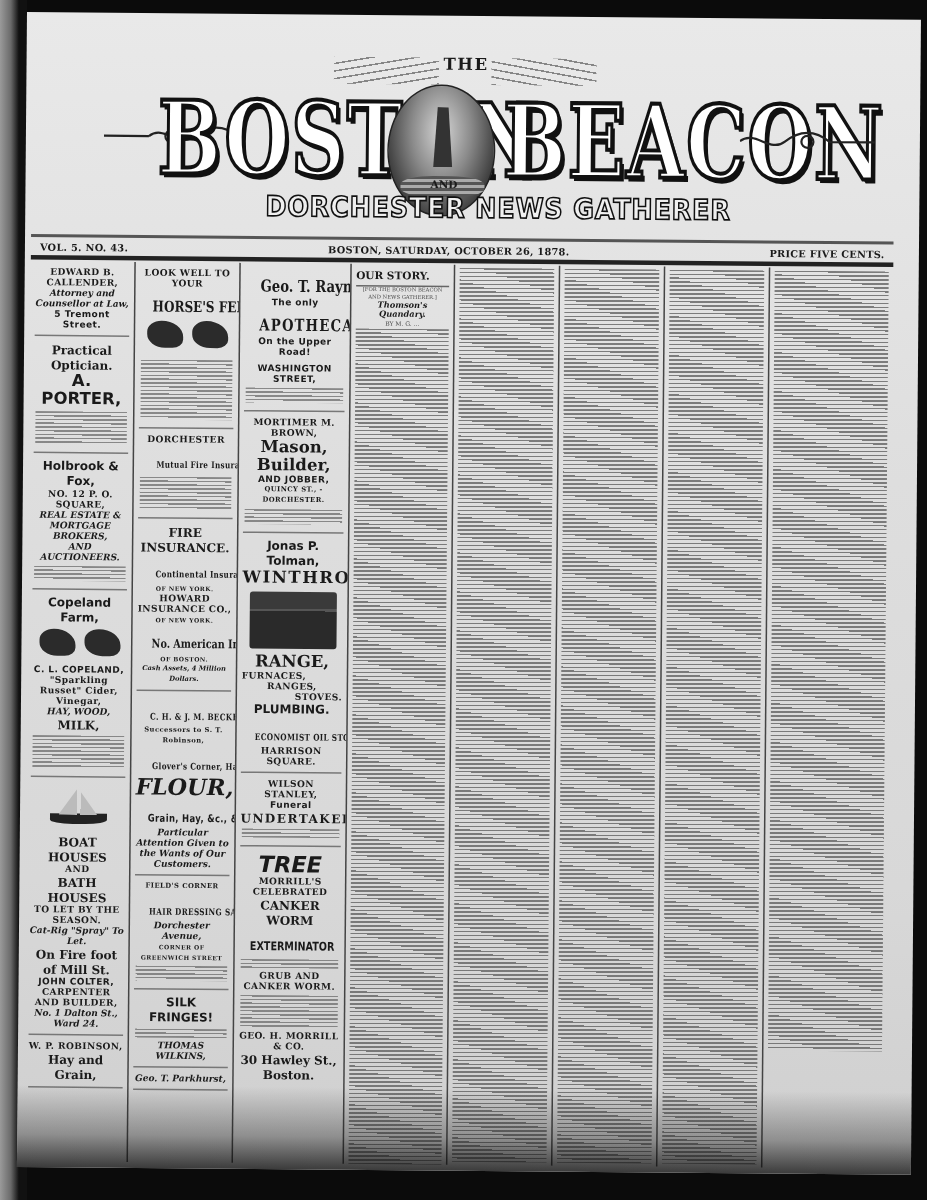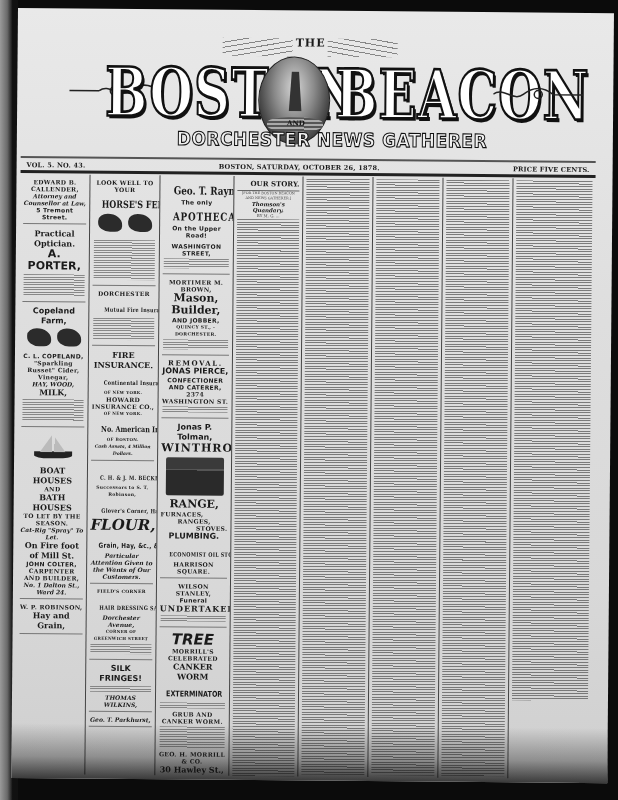--- a/index.html
+++ b/index.html
@@ -77,21 +77,21 @@
   .fine { height: 14px; margin: 2px 1px; background: repeating-linear-gradient(180deg, #6b6b6b 0 1px, transparent 1px 2.5px); opacity: 0.75; }
   .fine.s { height: 6px; } .fine.m { height: 10px; } .fine.l { height: 22px; } .fine.xl { height: 40px; }
 
   .cut { margin: 3px auto; background: #2b2b2b; }
   .cut.horse { width: 24px; height: 18px; border-radius: 40% 60% 30% 50%; display: inline-block; margin: 2px 3px; }
   .cut.ship { width: 50px; height: 28px; background: none; position: relative; }
   .cut.ship::before { content:""; position:absolute; left:6px; bottom:4px; width:38px; height:7px; background:#222; border-radius: 0 0 40% 40%; }
   .cut.ship::after { content:""; position:absolute; left:12px; top:0; width:26px; height:18px; background: linear-gradient(90deg,#bbb 0 45%,transparent 45% 55%,#bbb 55%); clip-path: polygon(0 100%,50% 0,100% 100%); border:0; }
   .cut.stove { width: 58px; height: 38px; background: linear-gradient(180deg,#3a3a3a 0 30%, #555 30% 34%, #2a2a2a 34% 100%); border-radius: 2px; }
 
-  .story-head { text-align: right; font-weight: bold; font-size: 7px; border-bottom: 1px solid #666; padding: 1px 0 2px; }
+  .story-head { text-align: left; font-weight: bold; font-size: 7px; border-bottom: 1px solid #666; padding: 1px 0 2px; }
   .story-sub { text-align: center; font-size: 3.5px; line-height: 5px; color: #444; }
   .story-title { text-align: center; font-weight: bold; font-size: 5.5px; font-style: italic; }
   .story-by { text-align: center; font-size: 4px; color: #444; margin-bottom: 1px; }
   .body-text { height: 100%; background: repeating-linear-gradient(180deg, #5a5a5a 0 1px, transparent 1px 2.6px); opacity: 0.75; }
   .c4 .body-text { height: 560px; }
 </style>
 </head>
 <body>
 
 <div class="left-strip"></div>
@@ -134,20 +134,28 @@
         <div class="h3">EDWARD B. CALLENDER,</div>
         <div class="it">Attorney and Counsellor at Law,</div>
         <div class="h3 sans">5 Tremont Street.</div>
       </div>
       <div class="ad">
         <div class="h2">Practical Optician.</div>
         <div class="h1 sans">A. PORTER,</div>
         <div class="fine l"></div>
       </div>
       <div class="ad">
+        <div class="h2 sans">Holbrook &amp; Fox,</div>
+        <div class="h3">NO. 12 P. O. SQUARE,</div>
+        <div class="it">REAL ESTATE &amp;</div>
+        <div class="it">MORTGAGE BROKERS,</div>
+        <div class="it">AND AUCTIONEERS.</div>
+        <div class="fine m"></div>
+      </div>
+      <div class="ad">
         <div class="h2 sans">Copeland Farm,</div>
         <span class="cut horse"></span><span class="cut horse"></span>
         <div class="h3 sans">C. L. COPELAND,</div>
         <div class="h3">"Sparkling Russet" Cider, Vinegar,</div>
         <div class="it">HAY, WOOD,</div>
         <div class="h2">MILK,</div>
         <div class="fine l"></div>
       </div>
       <div class="ad">
         <div class="cut ship"></div>
@@ -226,28 +234,20 @@
         <div class="h3 sans">On the Upper Road!</div>
         <div class="h3 sans" style="margin-top:4px;">WASHINGTON STREET,</div>
         <div class="fine m"></div>
       </div>
       <div class="ad">
         <div class="h3">MORTIMER M. BROWN,</div>
         <div class="h1">Mason, Builder,</div>
         <div class="h3 sans">AND JOBBER,</div>
         <div class="h3" style="font-size:4.5px;">QUINCY ST., - DORCHESTER.</div>
         <div class="fine m"></div>
-      </div>
-      <div class="ad">
-        <div class="h3" style="letter-spacing:1.5px;font-size:7px;">REMOVAL.</div>
-        <div class="h2 sans">JONAS PIERCE,</div>
-        <div class="h3 sans">CONFECTIONER</div>
-        <div class="h3 sans">AND CATERER,</div>
-        <div class="h3">2374 WASHINGTON ST.</div>
-        <div class="fine s"></div>
       </div>
       <div class="ad">
         <div class="h2 sans">Jonas P. Tolman,</div>
         <div class="h1" style="letter-spacing:1px;">WINTHROP</div>
         <div class="cut stove"></div>
         <div class="h1">RANGE,</div>
         <div class="h3" style="text-align:left;">FURNACES,</div>
         <div class="h3">RANGES,</div>
         <div class="h3" style="text-align:right;">STOVES.</div>
         <div class="h2 sans">PLUMBING.</div>

